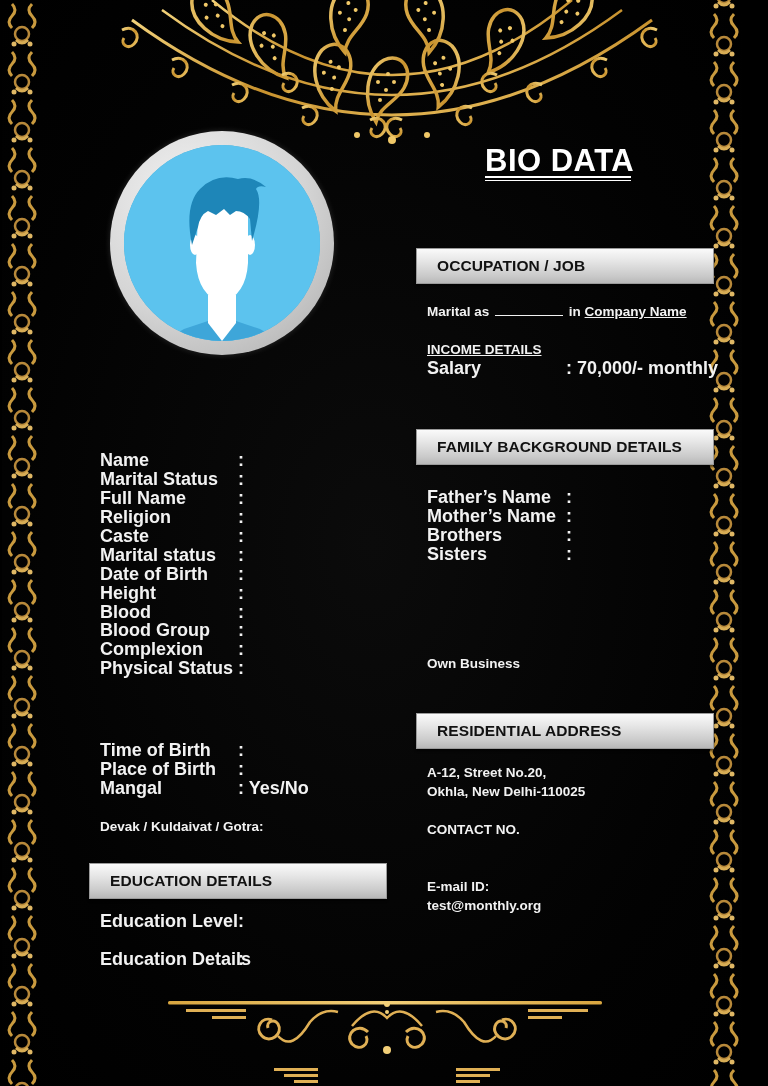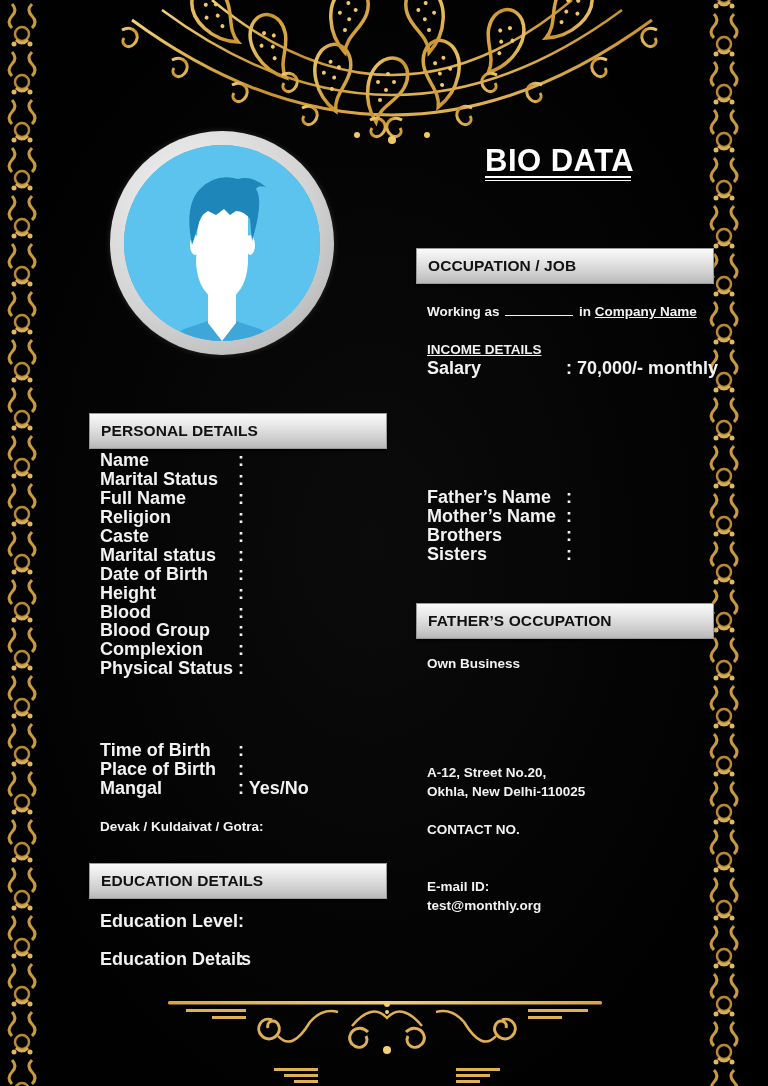--- a/index.html
+++ b/index.html
@@ -23,21 +23,21 @@
       box-shadow: 0 0 6px rgba(255,255,255,0.15); }
     .avatar-inner { position: absolute; left: 14px; top: 14px; width: 196px; height: 196px; border-radius: 50%; overflow: hidden;
       background: #5cc3ee; box-shadow: inset 0 0 6px rgba(0,0,0,0.25); }
     .avatar-inner svg { width: 100%; height: 100%; display: block; }
 
     
     .title { position: absolute; left: 483px; top: 142px; font-size: 31px; font-weight: bold; color: #fff; letter-spacing: 0.5px; line-height: 38px; }
     .title-underline { position: absolute; left: 483px; top: 176px; width: 146px; height: 5px; border-top: 2px solid #fff; border-bottom: 1.5px solid #fff; }
 
     
-    .bar { position: absolute; height: 36px; padding-left: 11px; display: flex; align-items: center;
+    .bar { position: absolute; height: 36px; padding-left: 20px; display: flex; align-items: center;
       background: linear-gradient(180deg, #fafafa 0%, #e6e6e6 35%, #c9c9c9 80%, #b8b8b8 100%);
       border: 1px solid #9a9a9a; box-shadow: 0 2px 2px rgba(0,0,0,0.6);
       color: #111; font-weight: bold; font-size: 15.5px; letter-spacing: 0.1px; }
     .bar.left { left: 87px; width: 298px; }
     .bar.right { left: 414px; width: 298px; }
 
     .txt { position: absolute; font-size: 13.5px; font-weight: bold; color: #f2f2f2; line-height: 19px; white-space: nowrap; }
     .row { position: absolute; font-size: 18px; font-weight: bold; color: #f2f2f2; line-height: 19px; height: 19px; white-space: nowrap; }
     .row .k { position: absolute; left: 0; }
     .row .c { position: absolute; }
@@ -145,32 +145,31 @@
         <path d="M68 100 Q 60 60 76 44 Q 92 28 114 34 Q 128 30 142 42 Q 134 40 132 44 Q 140 56 128 96 L126 74 Q 120 66 112 66 L106 70 L100 64 L92 70 L84 66 Q 76 70 74 82 Z" fill="#1e86b8"></path>
       </svg>
     </div>
   </div>
 
   <div class="title">BIO DATA</div>
   <div class="title-underline"></div>
 
   <div class="bar right" style="top:248px;">OCCUPATION / JOB</div>
   <div class="txt" style="left:425px; top:302px;">
-    <span>Working as</span>
+    <span>Marital as</span>
     <span class="blank"></span>
     <span>in</span>
     <span class="u">Company Name</span>
   </div>
   <div class="txt u" style="left:425px; top:340px;">INCOME DETAILS</div>
   <div class="row" style="left:425px; top:359px; width:280px;">
     <span class="k">Salary</span>
     <span class="c" style="left:139px;">:  70,000/- monthly</span>
   </div>
 
-  <div class="bar left" style="top:413px;">PERSONAL DETAILS</div>
   <div>
     <div class="row" style="left:98px; top:451px;">
         <span class="k">Name</span>
         <span class="c" style="left:138px;">:</span>
       </div>
     <div class="row" style="left:98px; top:470px;">
         <span class="k">Marital Status</span>
         <span class="c" style="left:138px;">:</span>
       </div>
     <div class="row" style="left:98px; top:489px;">
@@ -208,58 +207,59 @@
     <div class="row" style="left:98px; top:640px;">
         <span class="k">Complexion</span>
         <span class="c" style="left:138px;">:</span>
       </div>
     <div class="row" style="left:98px; top:659px;">
         <span class="k">Physical Status</span>
         <span class="c" style="left:138px;">:</span>
       </div>
   </div>
 
+  <div class="bar right" style="top:429px;">FAMILY BACKGROUND DETAILS</div>
   <div>
     <div class="row" style="left:425px; top:488px;">
         <span class="k">Father’s Name</span>
         <span class="c" style="left:139px;">:</span>
       </div>
     <div class="row" style="left:425px; top:507px;">
         <span class="k">Mother’s Name</span>
         <span class="c" style="left:139px;">:</span>
       </div>
     <div class="row" style="left:425px; top:526px;">
         <span class="k">Brothers</span>
         <span class="c" style="left:139px;">:</span>
       </div>
     <div class="row" style="left:425px; top:545px;">
         <span class="k">Sisters</span>
         <span class="c" style="left:139px;">:</span>
       </div>
   </div>
 
-  <div class="bar right" style="top:603px;">FATHER’S OCCUPATION</div>
   <div class="txt" style="left:425px; top:654px;text-align:center;">Own Business</div>
 
   <div>
     <div class="row" style="left:98px; top:741px;">
         <span class="k">Time of Birth</span>
         <span class="c" style="left:138px;">:</span>
       </div>
     <div class="row" style="left:98px; top:760px;">
         <span class="k">Place of Birth</span>
         <span class="c" style="left:138px;">:</span>
       </div>
     <div class="row" style="left:98px; top:779px;">
         <span class="k">Mangal</span>
         <span class="c" style="left:138px;">:  Yes/No</span>
       </div>
   </div>
   <div class="txt" style="left:98px; top:817px;">Devak / Kuldaivat / Gotra:</div>
 
+  <div class="bar right" style="top:713px;">RESIDENTIAL ADDRESS</div>
   <div class="txt" style="left:425px; top:763px;">A-12, Street No.20,</div>
   <div class="txt" style="left:425px; top:782px;">Okhla, New Delhi-110025</div>
   <div class="txt" style="left:425px; top:820px;">CONTACT NO.</div>
   <div class="txt" style="left:425px; top:877px;">E-mail ID:</div>
   <div class="txt" style="left:425px; top:896px;">test@monthly.org</div>
 
   <div class="bar left" style="top:863px;">EDUCATION DETAILS</div>
   <div class="row" style="left:98px; top:912px;">
       <span class="k">Education Level</span>
       <span class="c" style="left:138px;">:</span>

